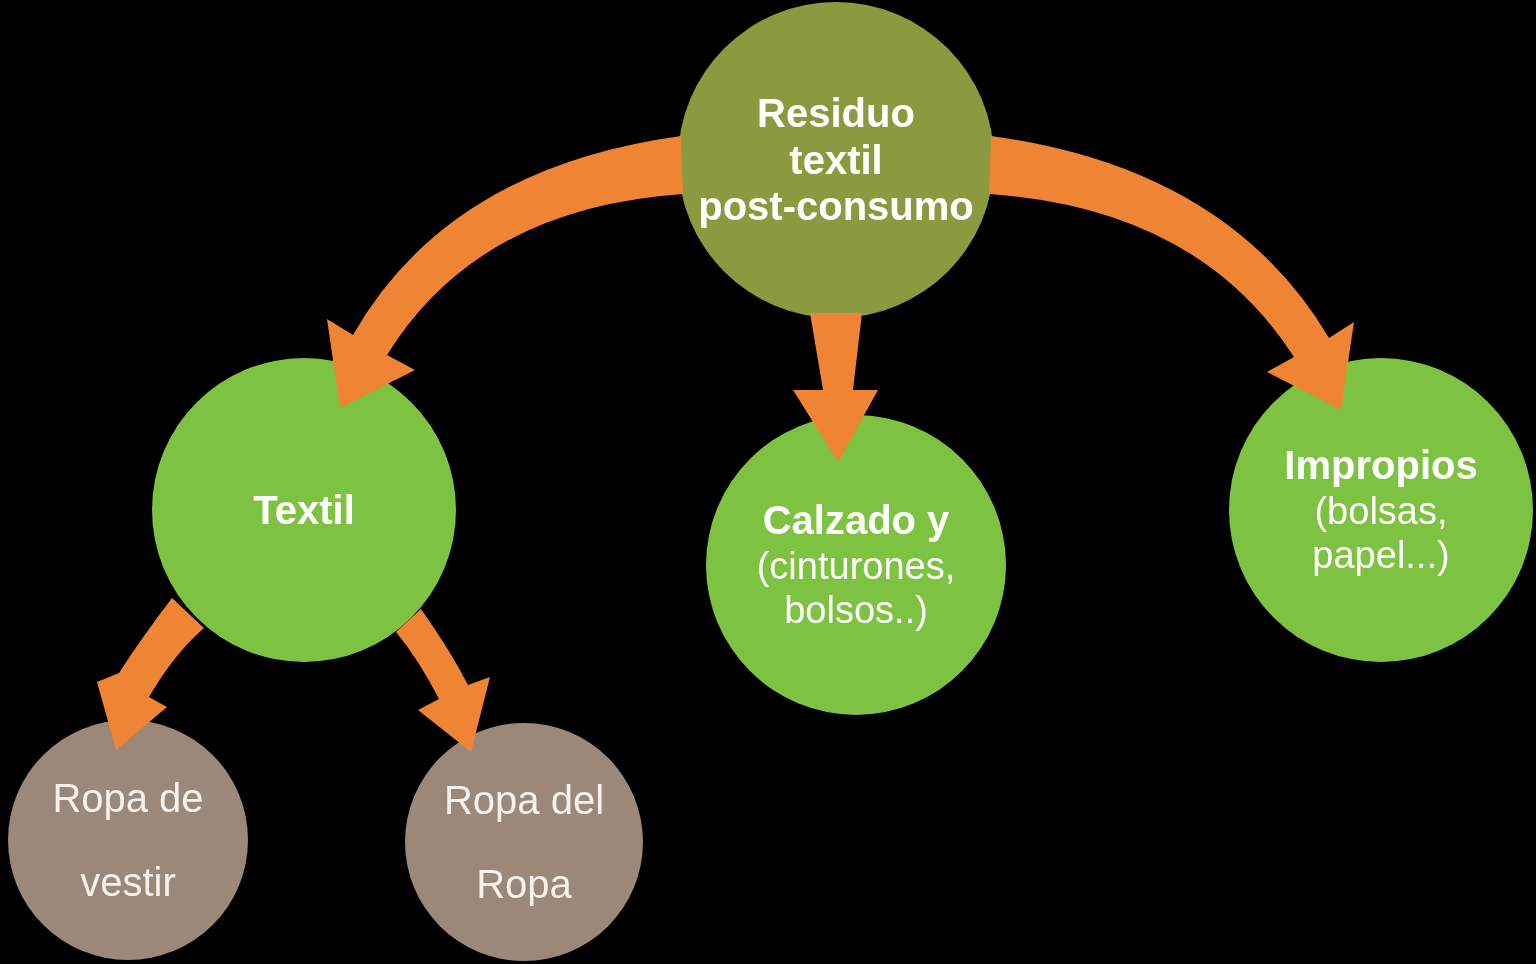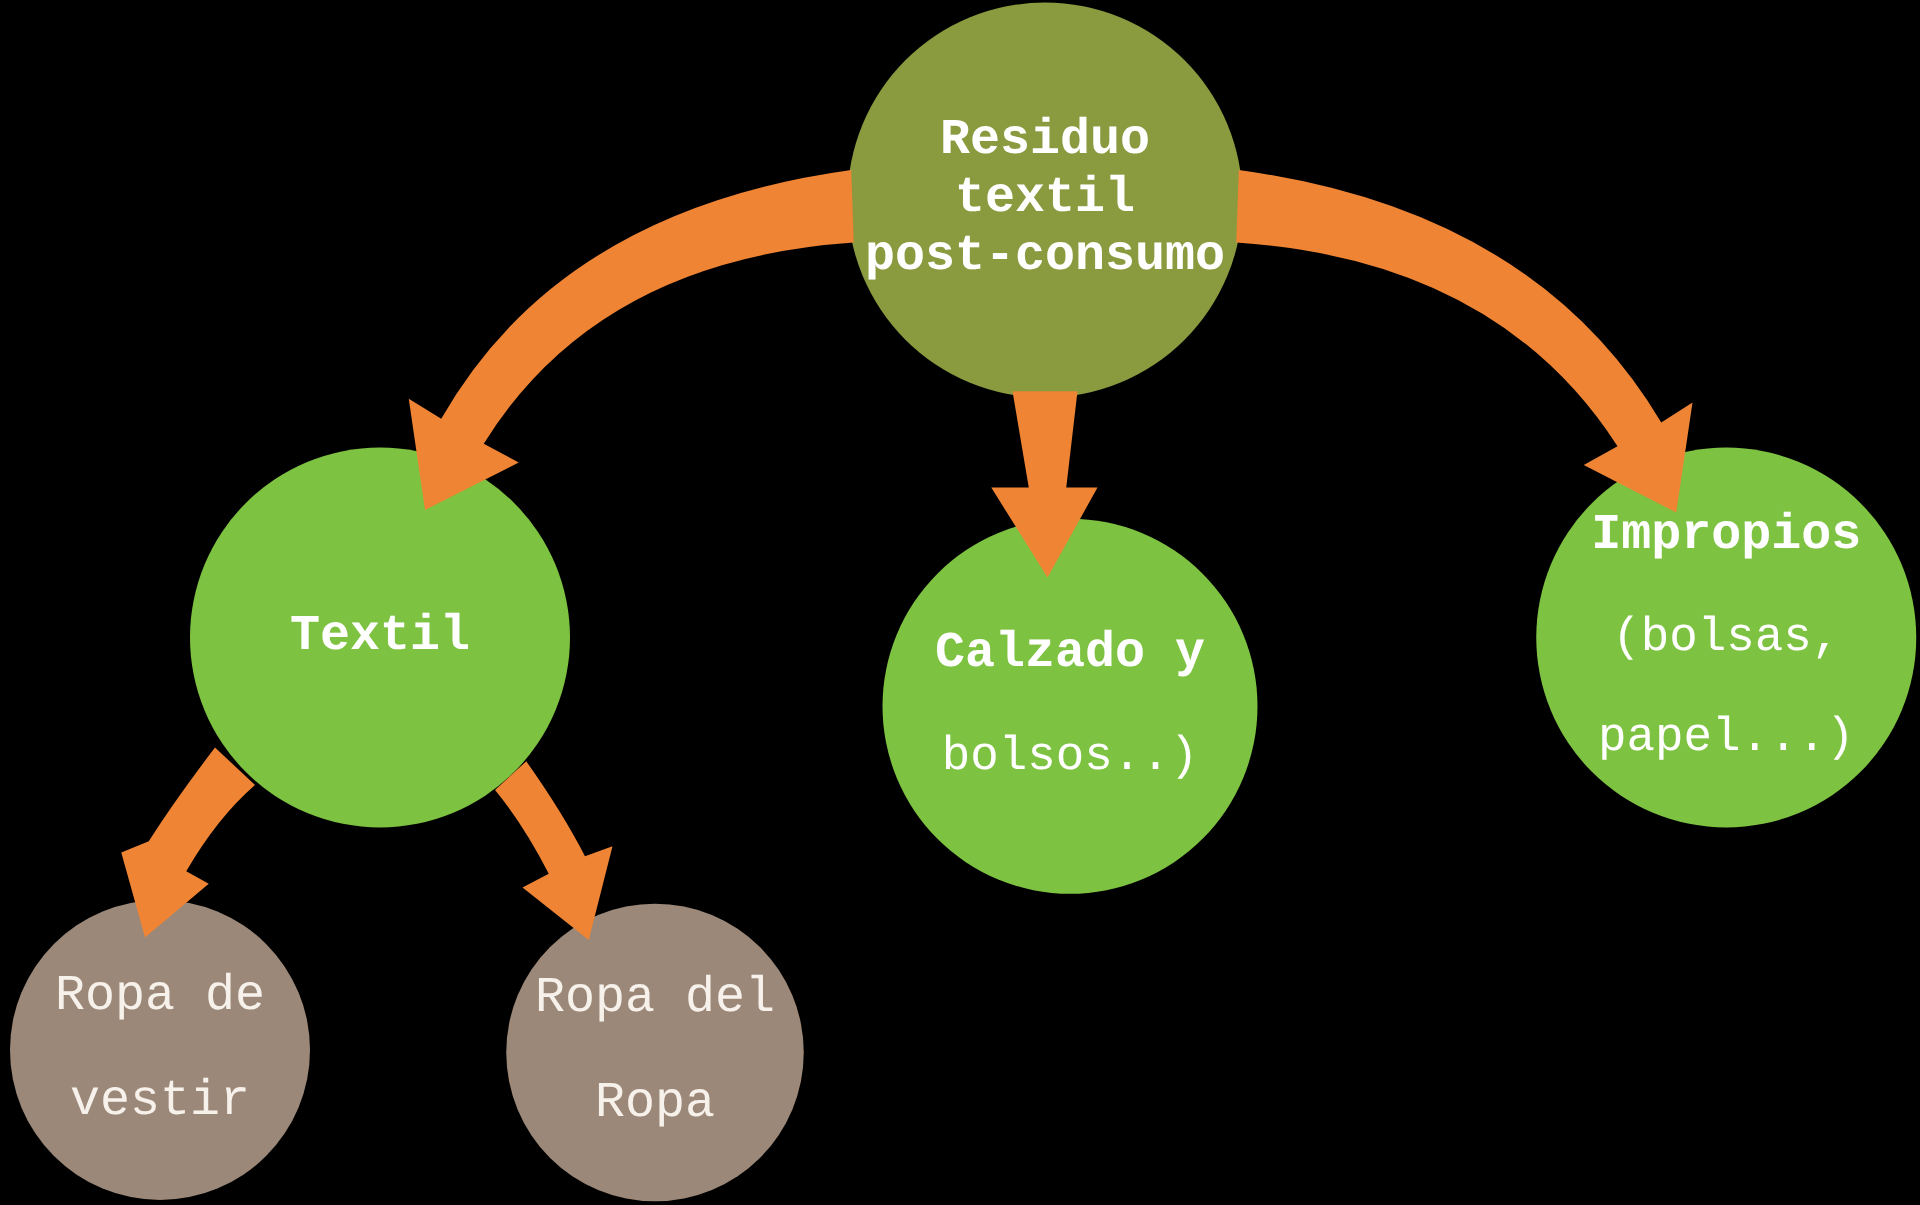--- a/index.html
+++ b/index.html
@@ -1,30 +1,30 @@
 <!DOCTYPE html>
 <html><head>
 <meta charset="utf-8">
 <style>
   html,body{margin:0;padding:0;background:#000;}
   .stage{
     position:relative;width:1536px;height:964px;background:#000;overflow:hidden;
-    font-family:Liberation Mono, monospace;
+    font-family:Liberation Sans, sans-serif;
   }
   .circle{
     position:absolute;border-radius:50%;
     display:flex;flex-direction:column;align-items:center;justify-content:center;
     text-align:center;z-index:1;
   }
   .olive{background:#8a9a3e;}
   .green{background:#7ec242;}
   .taupe{background:#9c8878;gap:37px;}
   .line{color:#ffffff;line-height:1.17;white-space:nowrap;}
   .bold{font-weight:700;}
-  .light{font-weight:400;margin-top:36px;}
+  .light{font-weight:400;}
   .sz40{font-size:40px;}
   .sz38{font-size:38px;}
   .taupe .line{color:#f7f1eb;font-weight:400;font-size:40px;}
   .arrows{position:absolute;left:0;top:0;z-index:2;pointer-events:none;}
 </style>
 </head>
 <body>
 
 <div class="stage">
 
@@ -33,20 +33,21 @@
     <div class="line bold sz40">textil</div>
     <div class="line bold sz40">post-consumo</div>
   </div>
 
   <div class="circle green" style="left:152px;top:358px;width:304px;height:304px;">
     <div class="line bold sz40">Textil</div>
   </div>
 
   <div class="circle green" style="left:706px;top:415px;width:300px;height:300px;">
     <div class="line bold sz40">Calzado y</div>
+    <div class="line light sz38">(cinturones,</div>
     <div class="line light sz38">bolsos..)</div>
   </div>
 
   <div class="circle green" style="left:1229px;top:358px;width:304px;height:304px;justify-content:center;">
     <div class="line bold sz40">Impropios</div>
     <div class="line light sz38">(bolsas,</div>
     <div class="line light sz38">papel...)</div>
   </div>
 
   <div class="circle taupe" style="left:8px;top:720px;width:240px;height:240px;">

